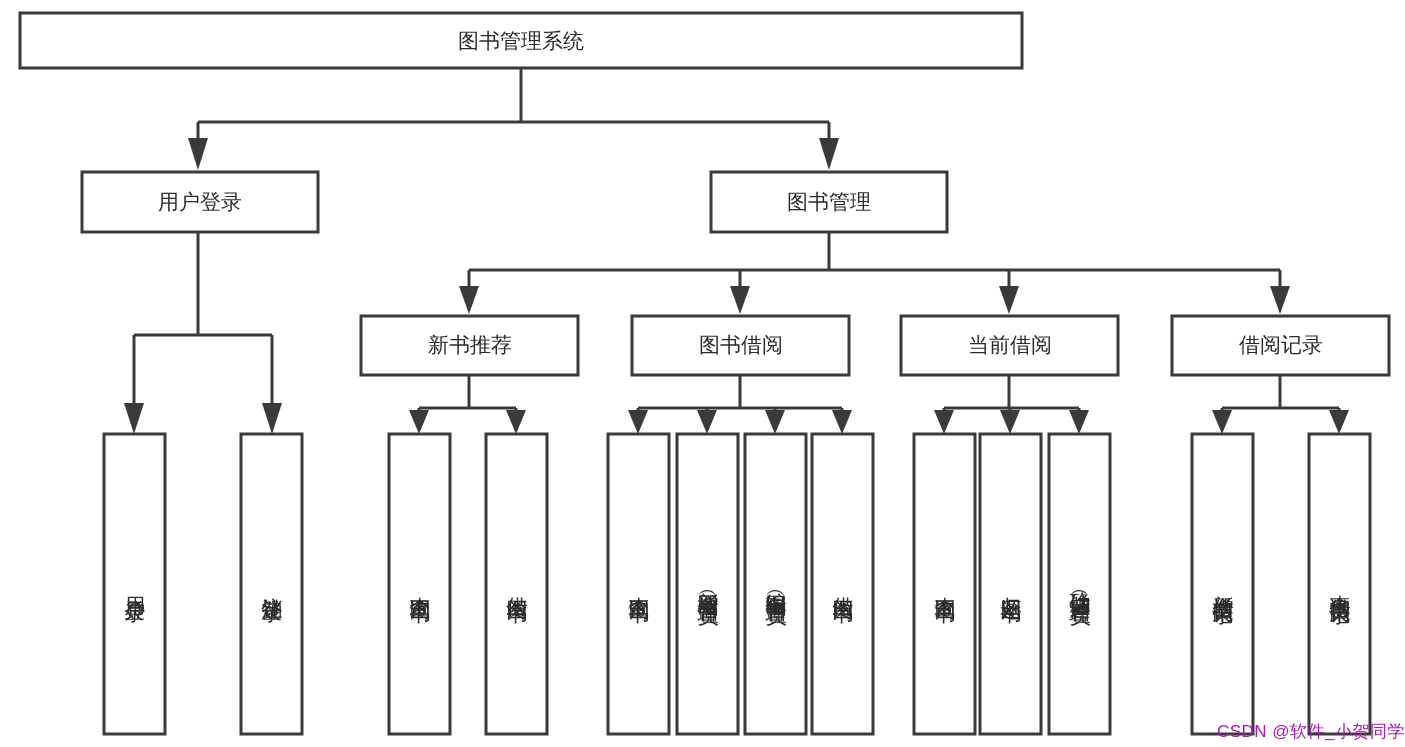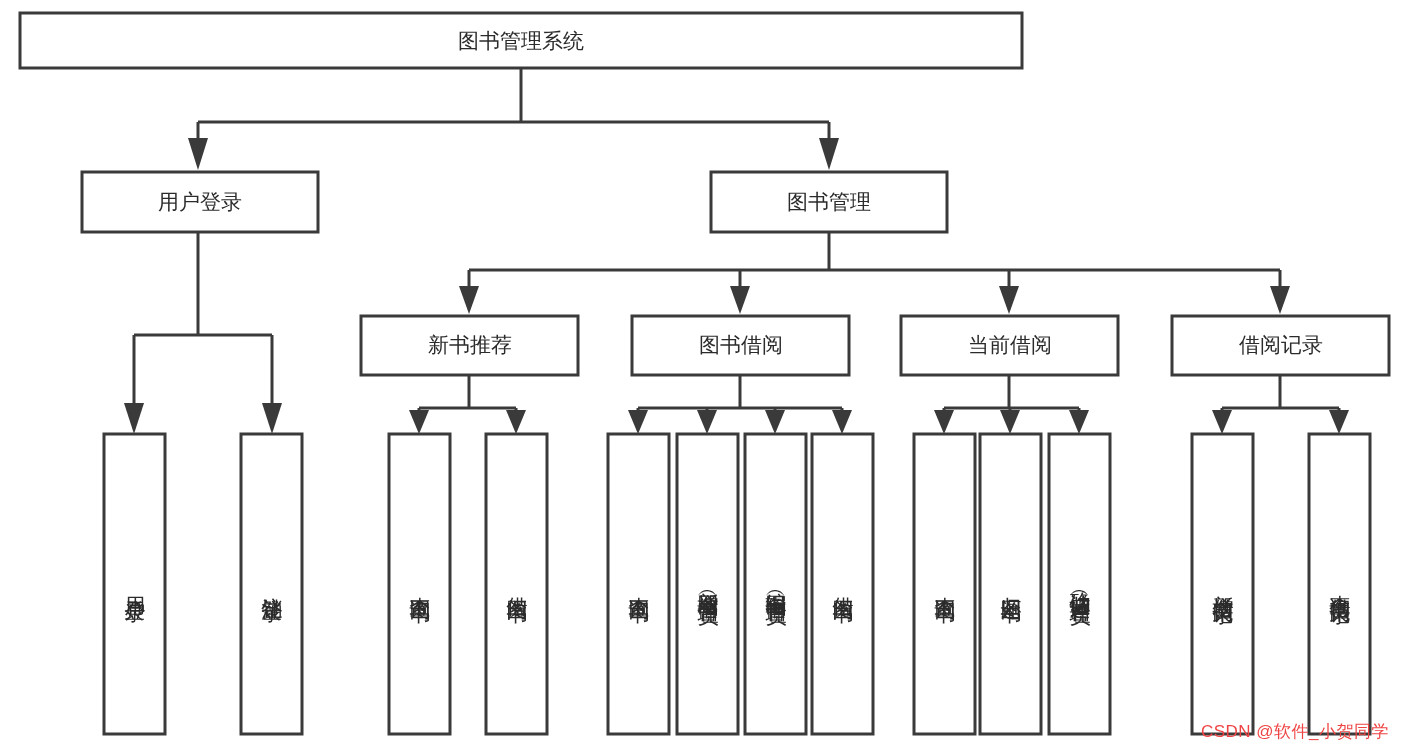--- a/index.html
+++ b/index.html
@@ -58,25 +58,25 @@
     letter-spacing: 2px;
     color: #2b2b2b;
     display: flex;
     align-items: center;
     justify-content: center;
     white-space: nowrap;
     pointer-events: none;
   }
   .watermark {
     position: absolute;
-    right: 16px;
+    right: 0;
     bottom: 4px;
     font-family: "Liberation Sans", "DejaVu Sans", sans-serif;
     font-size: 17px;
-    color: #ef4444;
+    color: #a21caf;
     letter-spacing: 0.5px;
     white-space: nowrap;
   }
 </style>
 </head>
 <body>
 
 <div id="diagram-root">
 
   <svg class="flow" viewBox="0 0 1405 747">

